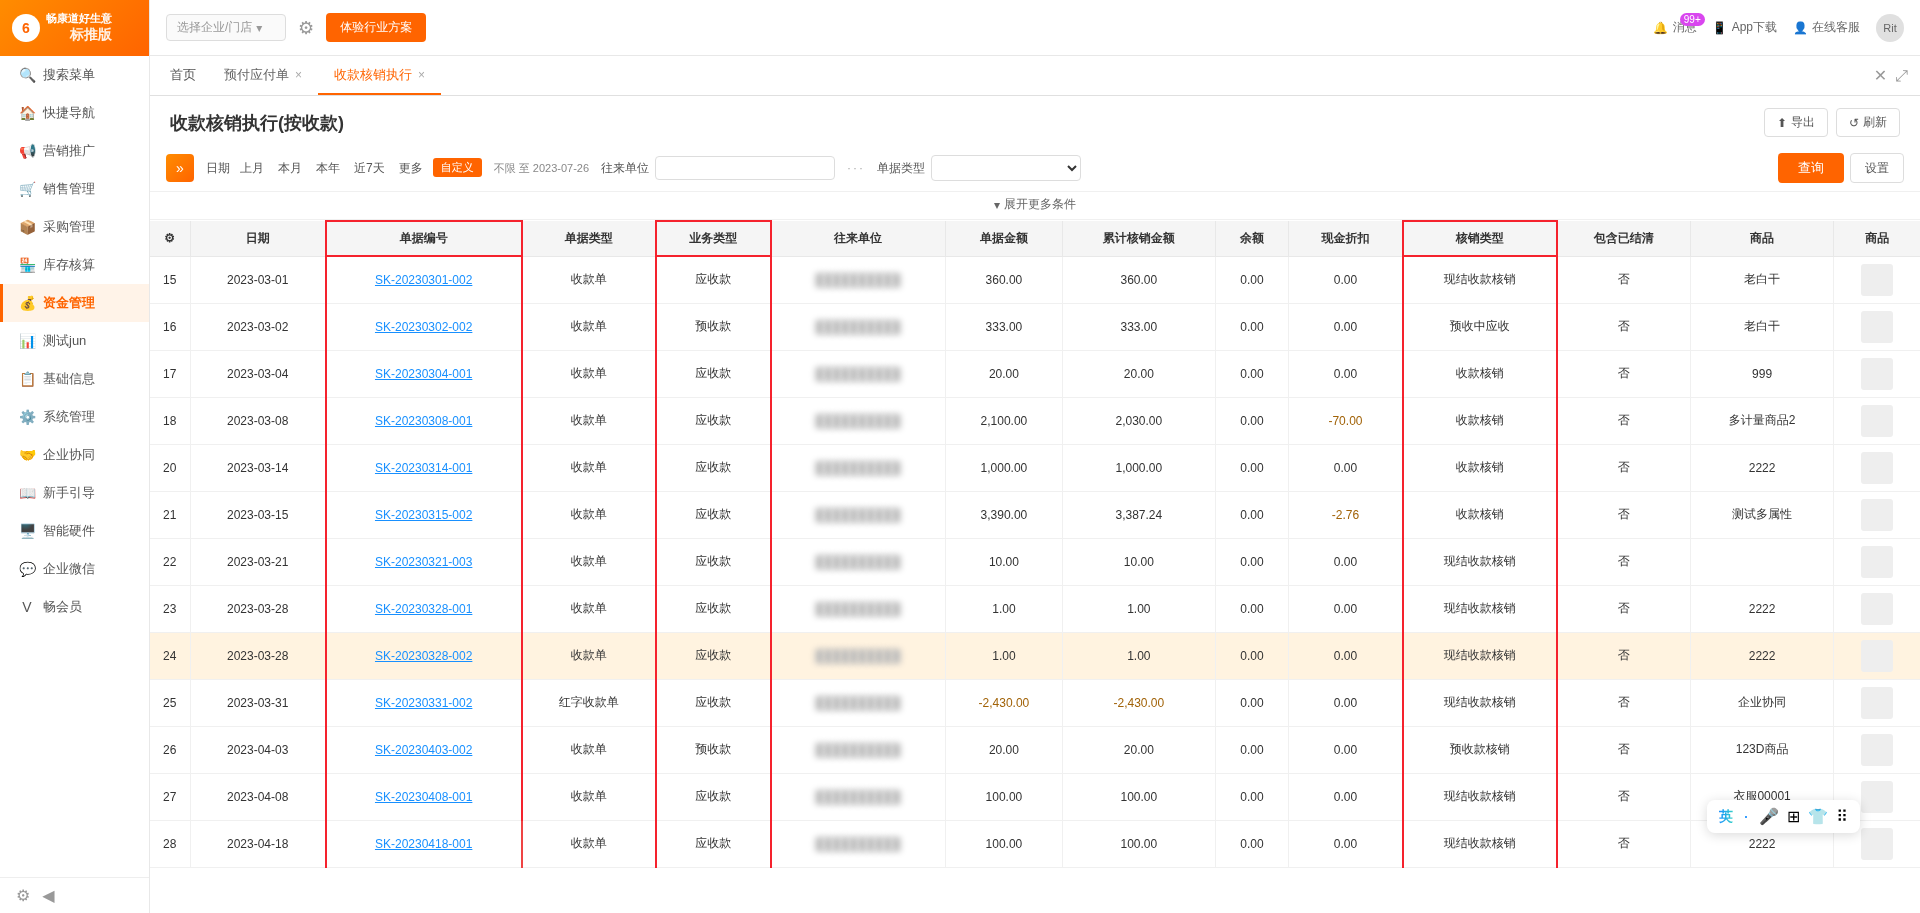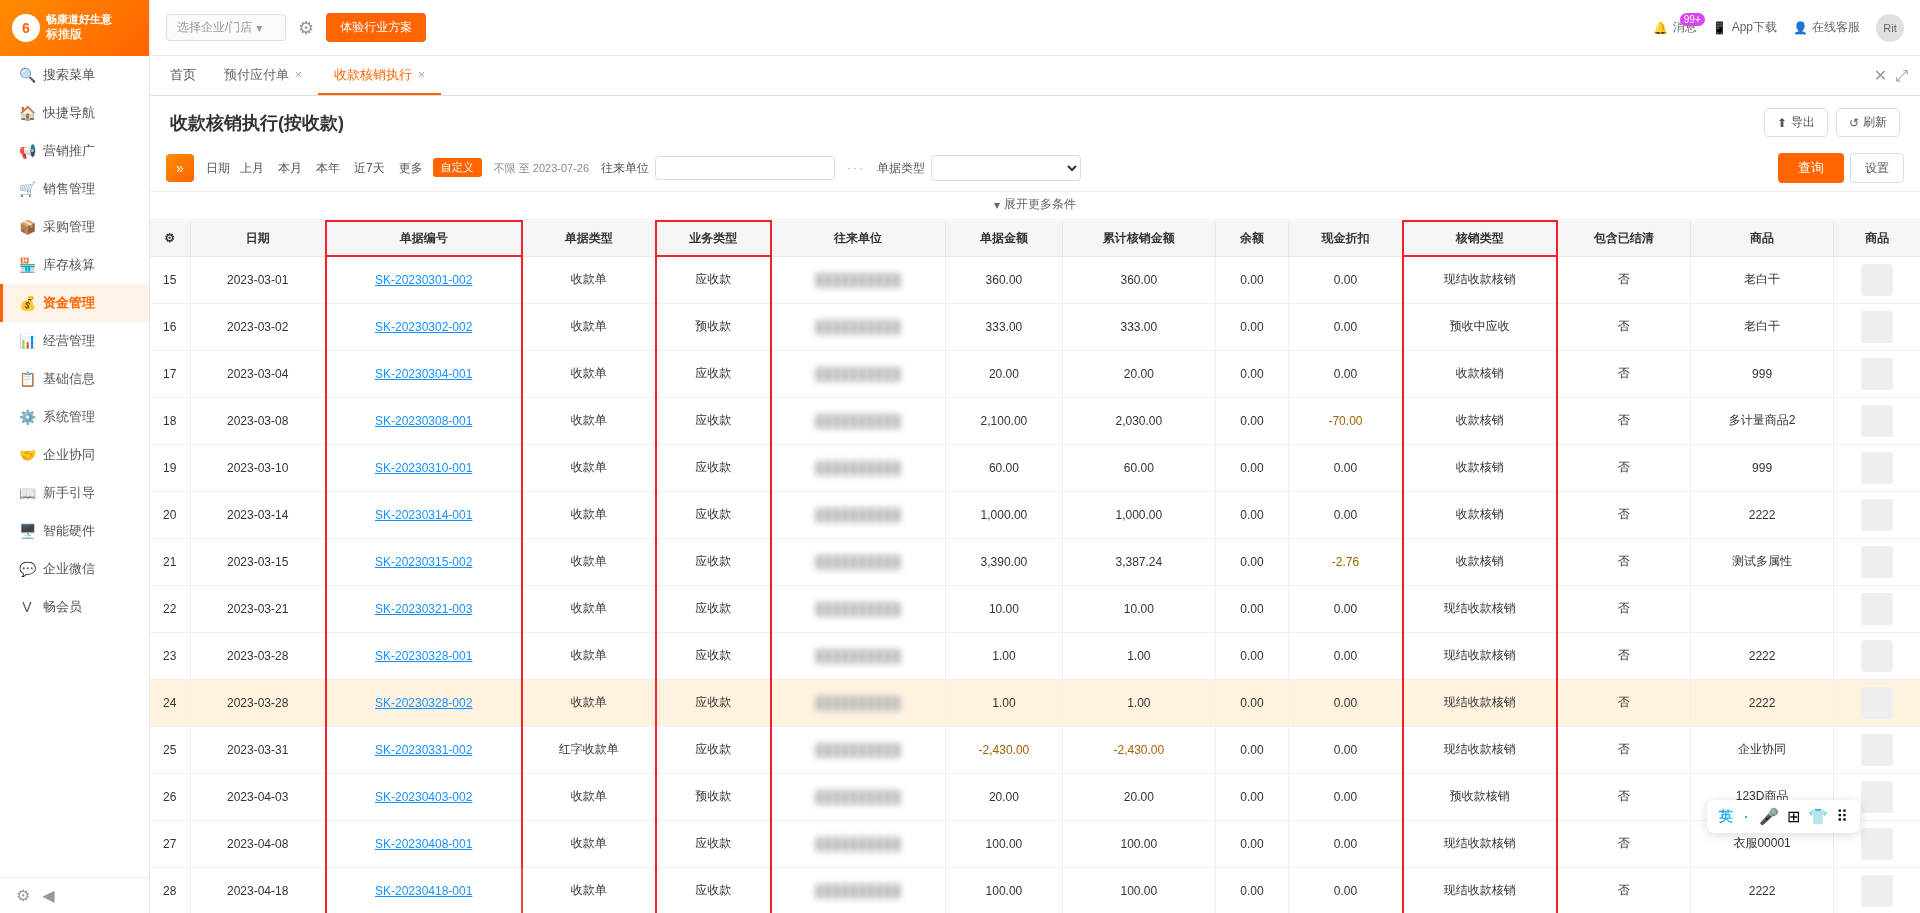--- a/index.html
+++ b/index.html
@@ -29,21 +29,21 @@
     .sidebar-logo-icon {
       width: 28px; height: 28px;
       background: #fff;
       border-radius: 50%;
       display: flex; align-items: center; justify-content: center;
       color: #ff6400;
       font-size: 14px;
       font-weight: bold;
     }
     .sidebar-logo-text { line-height: 1.2; font-size: 11px; }
-    .sidebar-logo-sub { font-size: 12px; opacity: 0.9; }
+    .sidebar-logo-sub { font-size: 14px; opacity: 0.9; text-align: right; }
     .sidebar-item {
       display: flex; align-items: center; gap: 8px;
       padding: 10px 16px;
       cursor: pointer;
       color: #555;
       font-size: 13px;
       border-left: 3px solid transparent;
     }
     .sidebar-item.active { background: #fff3e8; color: #ff6400; border-left-color: #ff6400; font-weight: bold; }
     .sidebar-item-icon { width: 16px; text-align: center; font-size: 14px; }
@@ -363,21 +363,21 @@
   <div class="sidebar-item">
     <span class="sidebar-item-icon">🏪</span>
     <span>库存核算</span>
   </div>
   <div class="sidebar-item active">
     <span class="sidebar-item-icon">💰</span>
     <span>资金管理</span>
   </div>
   <div class="sidebar-item">
     <span class="sidebar-item-icon">📊</span>
-    <span>经营管理</span>
+    <span>测试jun</span>
   </div>
   <div class="sidebar-item">
     <span class="sidebar-item-icon">📋</span>
     <span>基础信息</span>
   </div>
   <div class="sidebar-item">
     <span class="sidebar-item-icon">⚙️</span>
     <span>系统管理</span>
   </div>
   <div class="sidebar-item">
@@ -603,38 +603,20 @@
     <td class="">2,100.00</td>
     <td class="">2,030.00</td>
     <td>0.00</td>
     <td class="td-red">-70.00</td>
     <td style="border-left:2px solid #f5222d;border-right:2px solid #f5222d;">收款核销</td>
     <td>否</td>
     <td>多计量商品2</td>
     <td><span class="tag-img"></span></td>
   </tr>
               <tr>
-    <td>19</td>
-    <td>2023-03-10</td>
-    <td style="border-left:2px solid #f5222d;border-right:2px solid #f5222d;">
-      <span class="td-link">SK-20230310-001</span>
-    </td>
-    <td>收款单</td>
-    <td style="border-left:2px solid #f5222d;border-right:2px solid #f5222d;">应收款</td>
-    <td><span class="td-gray-blur">██████████</span></td>
-    <td class="">60.00</td>
-    <td class="">60.00</td>
-    <td>0.00</td>
-    <td class="">0.00</td>
-    <td style="border-left:2px solid #f5222d;border-right:2px solid #f5222d;">收款核销</td>
-    <td>否</td>
-    <td>999</td>
-    <td><span class="tag-img"></span></td>
-  </tr>
-              <tr>
     <td>20</td>
     <td>2023-03-14</td>
     <td style="border-left:2px solid #f5222d;border-right:2px solid #f5222d;">
       <span class="td-link">SK-20230314-001</span>
     </td>
     <td>收款单</td>
     <td style="border-left:2px solid #f5222d;border-right:2px solid #f5222d;">应收款</td>
     <td><span class="td-gray-blur">██████████</span></td>
     <td class="">1,000.00</td>
     <td class="">1,000.00</td>

